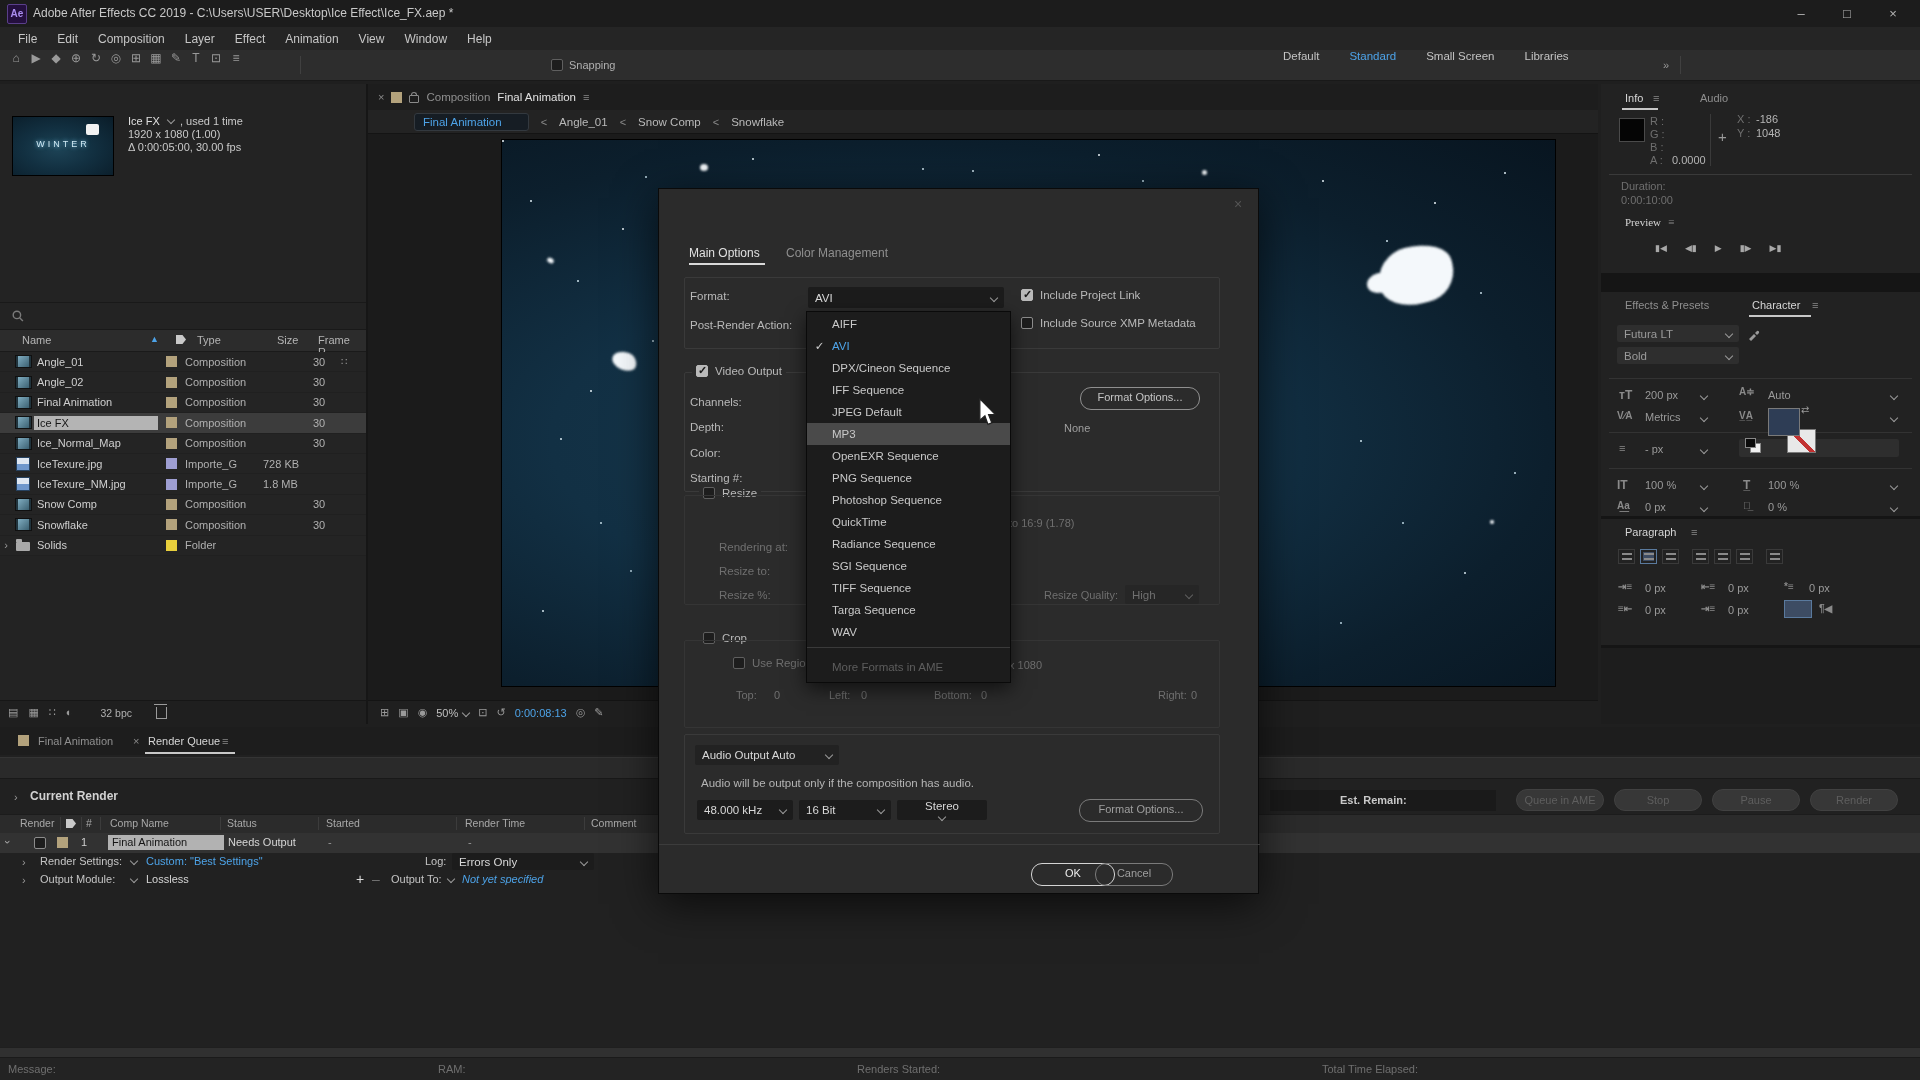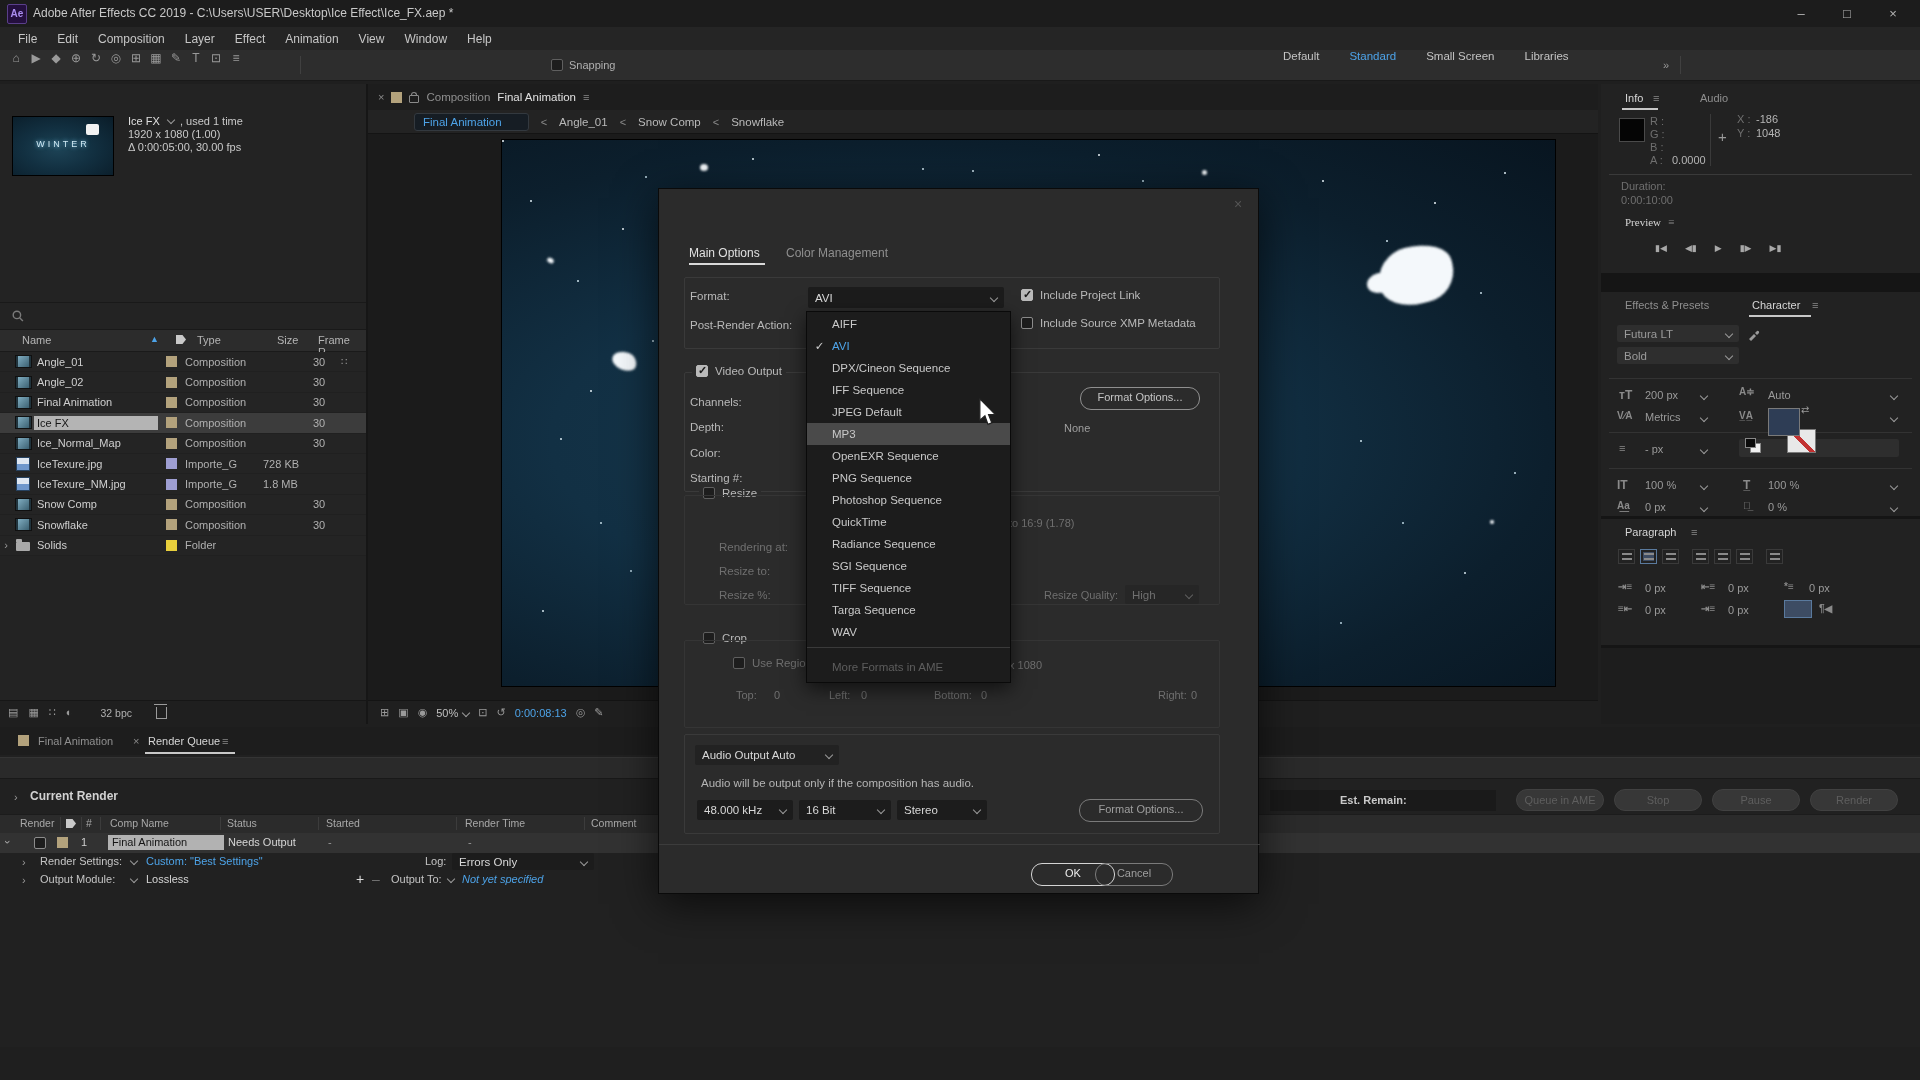--- a/index.html
+++ b/index.html
@@ -639,20 +639,27 @@
     <span class="a" style="left:40px;top:146px;color:#c4c4c4;">Output Module:</span>
     <span class="ch a" style="left:131px;top:149px;"></span>
     <span class="a" style="left:146px;top:146px;color:#d6d6d6;">Lossless</span>
     <span class="a" style="left:356px;top:144px;color:#dcdcdc;font-size:14px;">+</span>
     <span class="a" style="left:372px;top:144px;color:#6f6f6f;font-size:14px;">–</span>
     <span class="a" style="left:391px;top:146px;color:#c4c4c4;">Output To:</span>
     <span class="ch a" style="left:448px;top:149px;"></span>
     <span class="a blue" style="left:462px;top:146px;font-style:italic;">Not yet specified</span>
   </div>
 
+  <div class="statusbar">
+    <div class="raised"></div>
+    <span class="stlabel" style="left:8px;">Message:</span>
+    <span class="stlabel" style="left:438px;">RAM:</span>
+    <span class="stlabel" style="left:857px;">Renders Started:</span>
+    <span class="stlabel" style="left:1322px;">Total Time Elapsed:</span>
+  </div>
 
   <div class="dialog">
     <div class="dlg-close">×</div>
     <span class="dtab active" style="left:30px;top:57px;">Main Options</span>
     <div class="panel-tab-underline" style="left:30px;top:74px;width:76px;background:#d9d9d9;"></div>
     <span class="dtab" style="left:127px;top:57px;">Color Management</span>
 
     <div class="gbox" style="left:25px;top:88px;width:534px;height:70px;"></div>
     <span class="dlbl" style="left:31px;top:101px;">Format:</span>
     <div class="dfield" style="left:149px;top:98px;width:196px;height:21px;">
@@ -722,21 +729,21 @@
     </div>
     <span class="dnote" style="left:42px;top:588px;">Audio will be output only if the composition has audio.</span>
     <div class="dfield" style="left:38px;top:611px;width:96px;height:20px;">
       <span>48.000 kHz</span>
         <span class="ch"></span>
     </div>
     <div class="dfield" style="left:140px;top:611px;width:92px;height:20px;">
       <span>16 Bit</span>
         <span class="ch"></span>
     </div>
-    <div class="dfield" style="left:238px;top:611px;width:90px;height:20px;">
+    <div class="dfield" style="left:238px;top:611px;width:90px;height:20px;flex-direction:column;">
       <span>Stereo</span>
         <span class="ch"></span>
     </div>
     <span class="pill dimmed" style="left:420px;top:610px;width:122px;height:21px;">Format Options...</span>
 
     <div class="a" style="left:0px;top:655px;width:601px;height:1px;background:#3c3c3c;"></div>
     <span class="pill bright" style="left:372px;top:674px;width:82px;height:21px;">OK</span>
     <span class="pill dimmed" style="left:436px;top:674px;width:76px;height:21px;">Cancel</span>
   </div>
 

